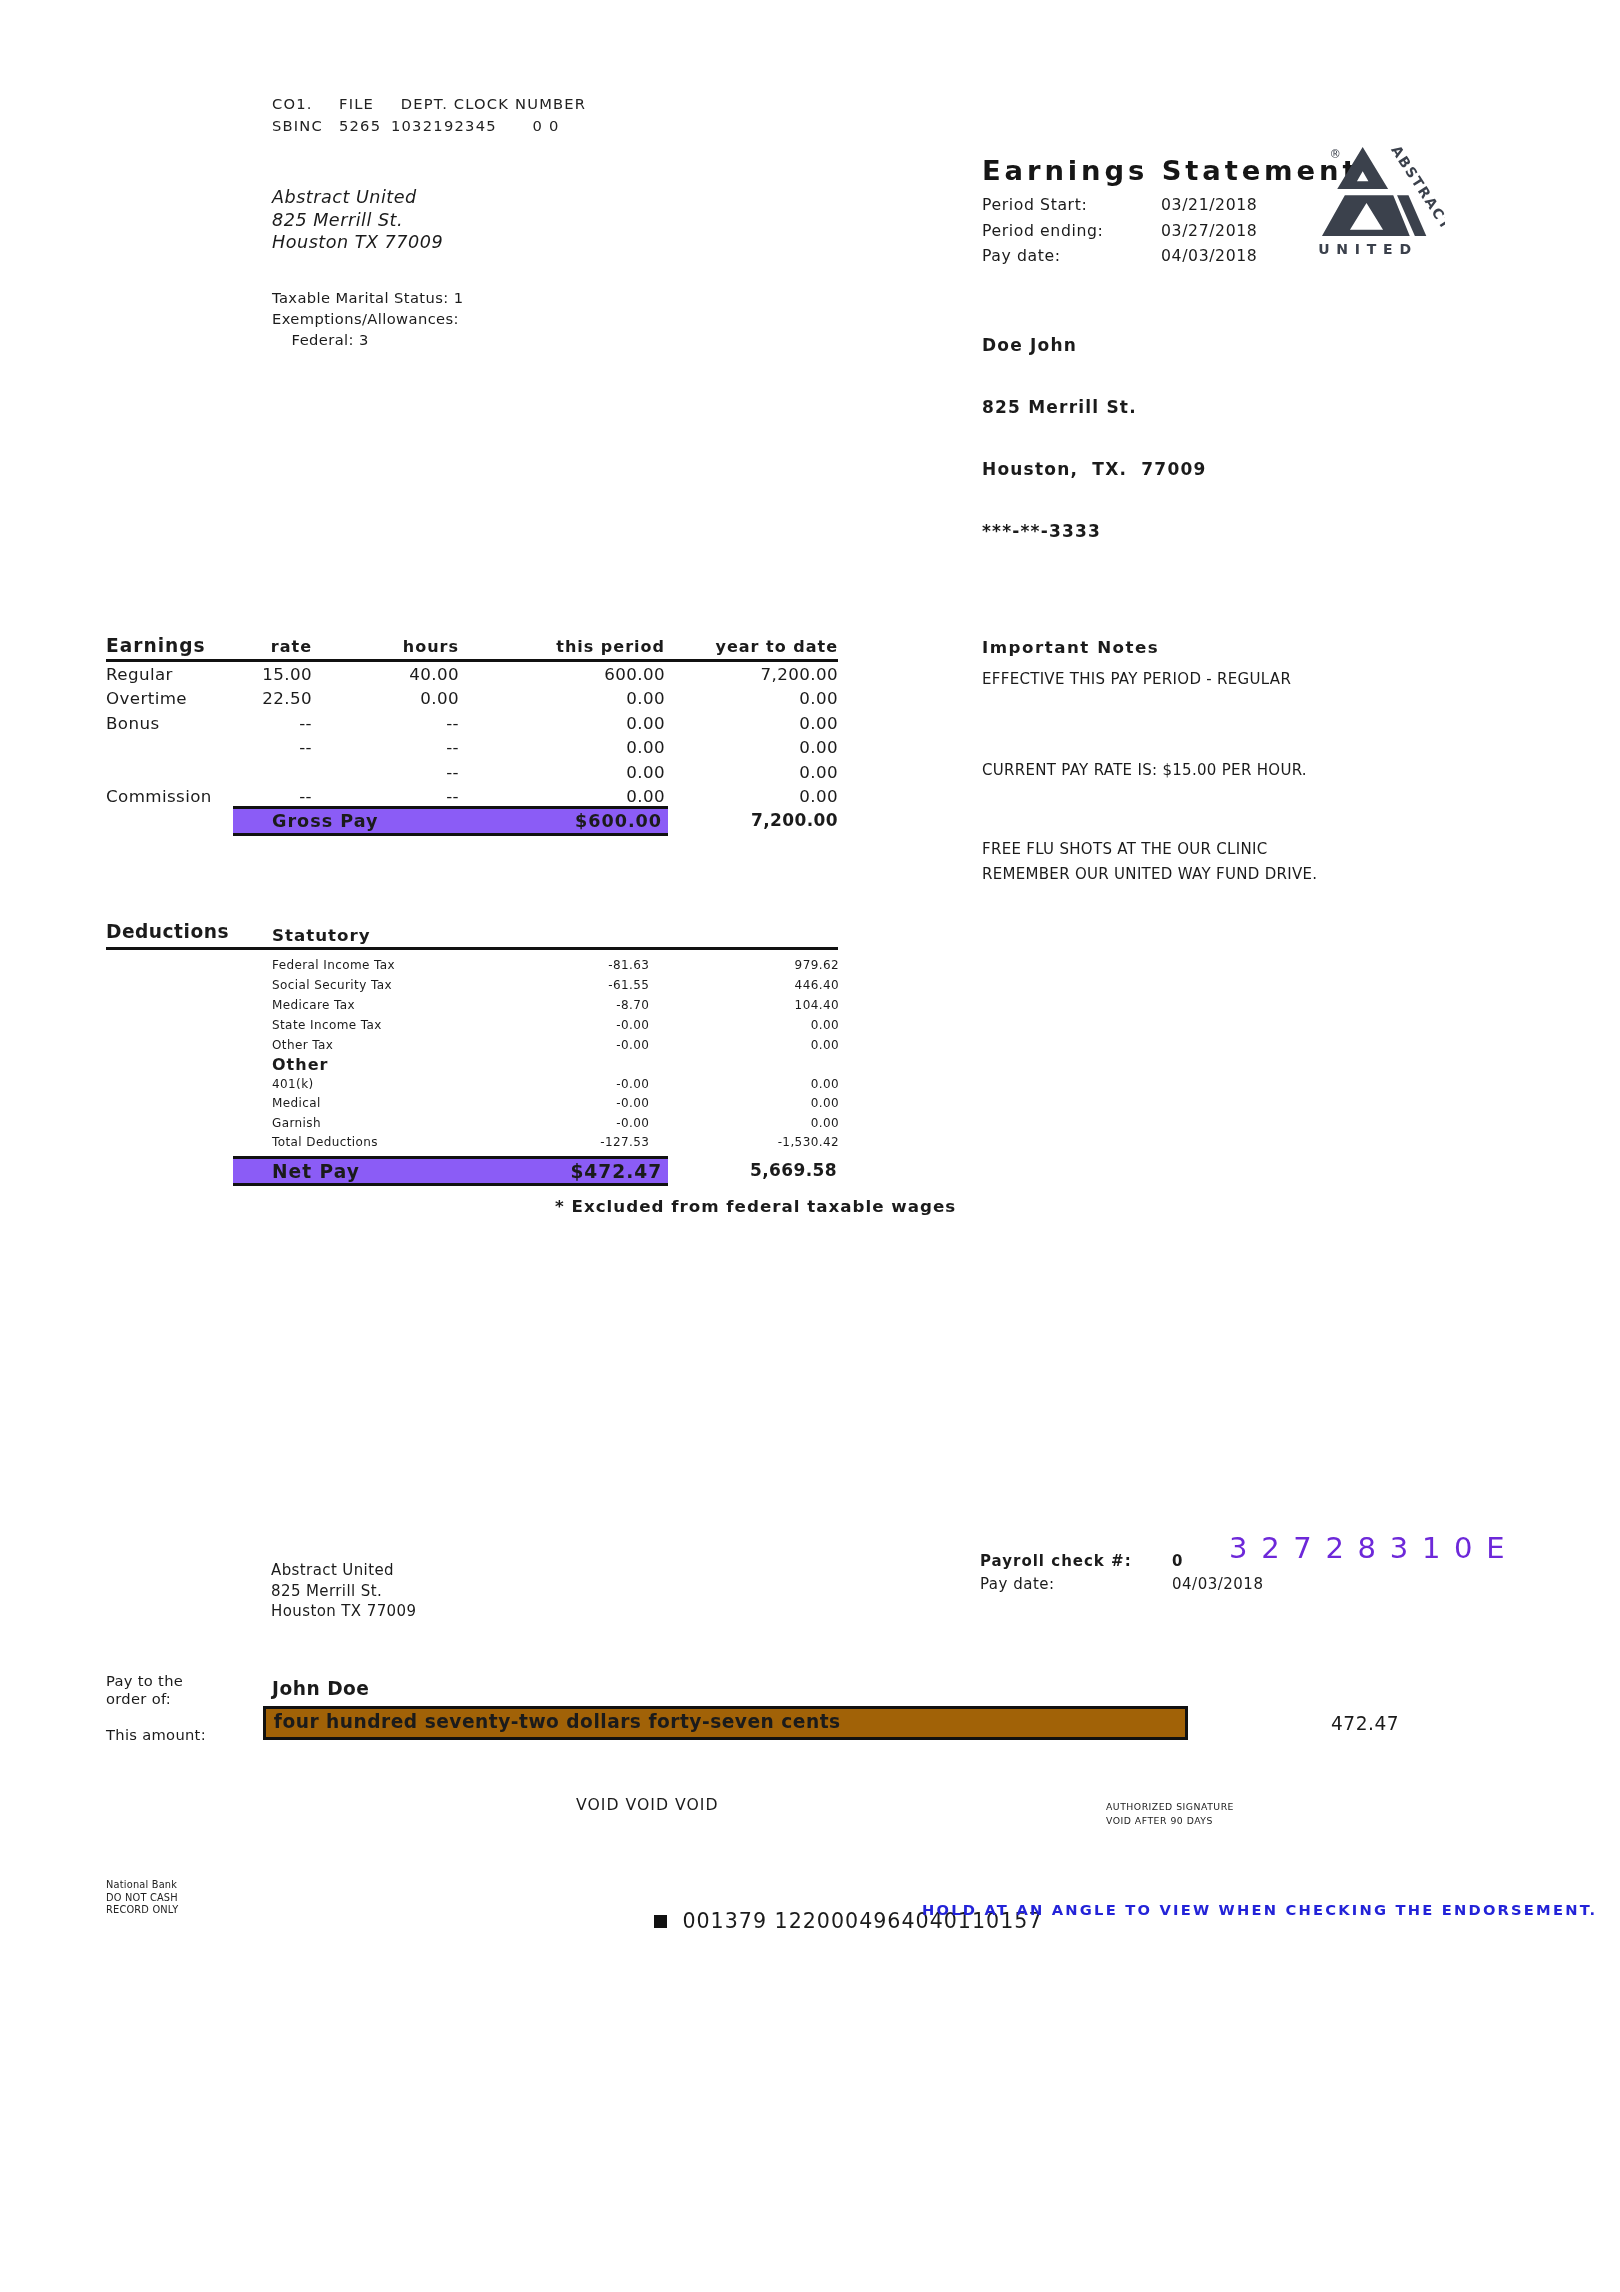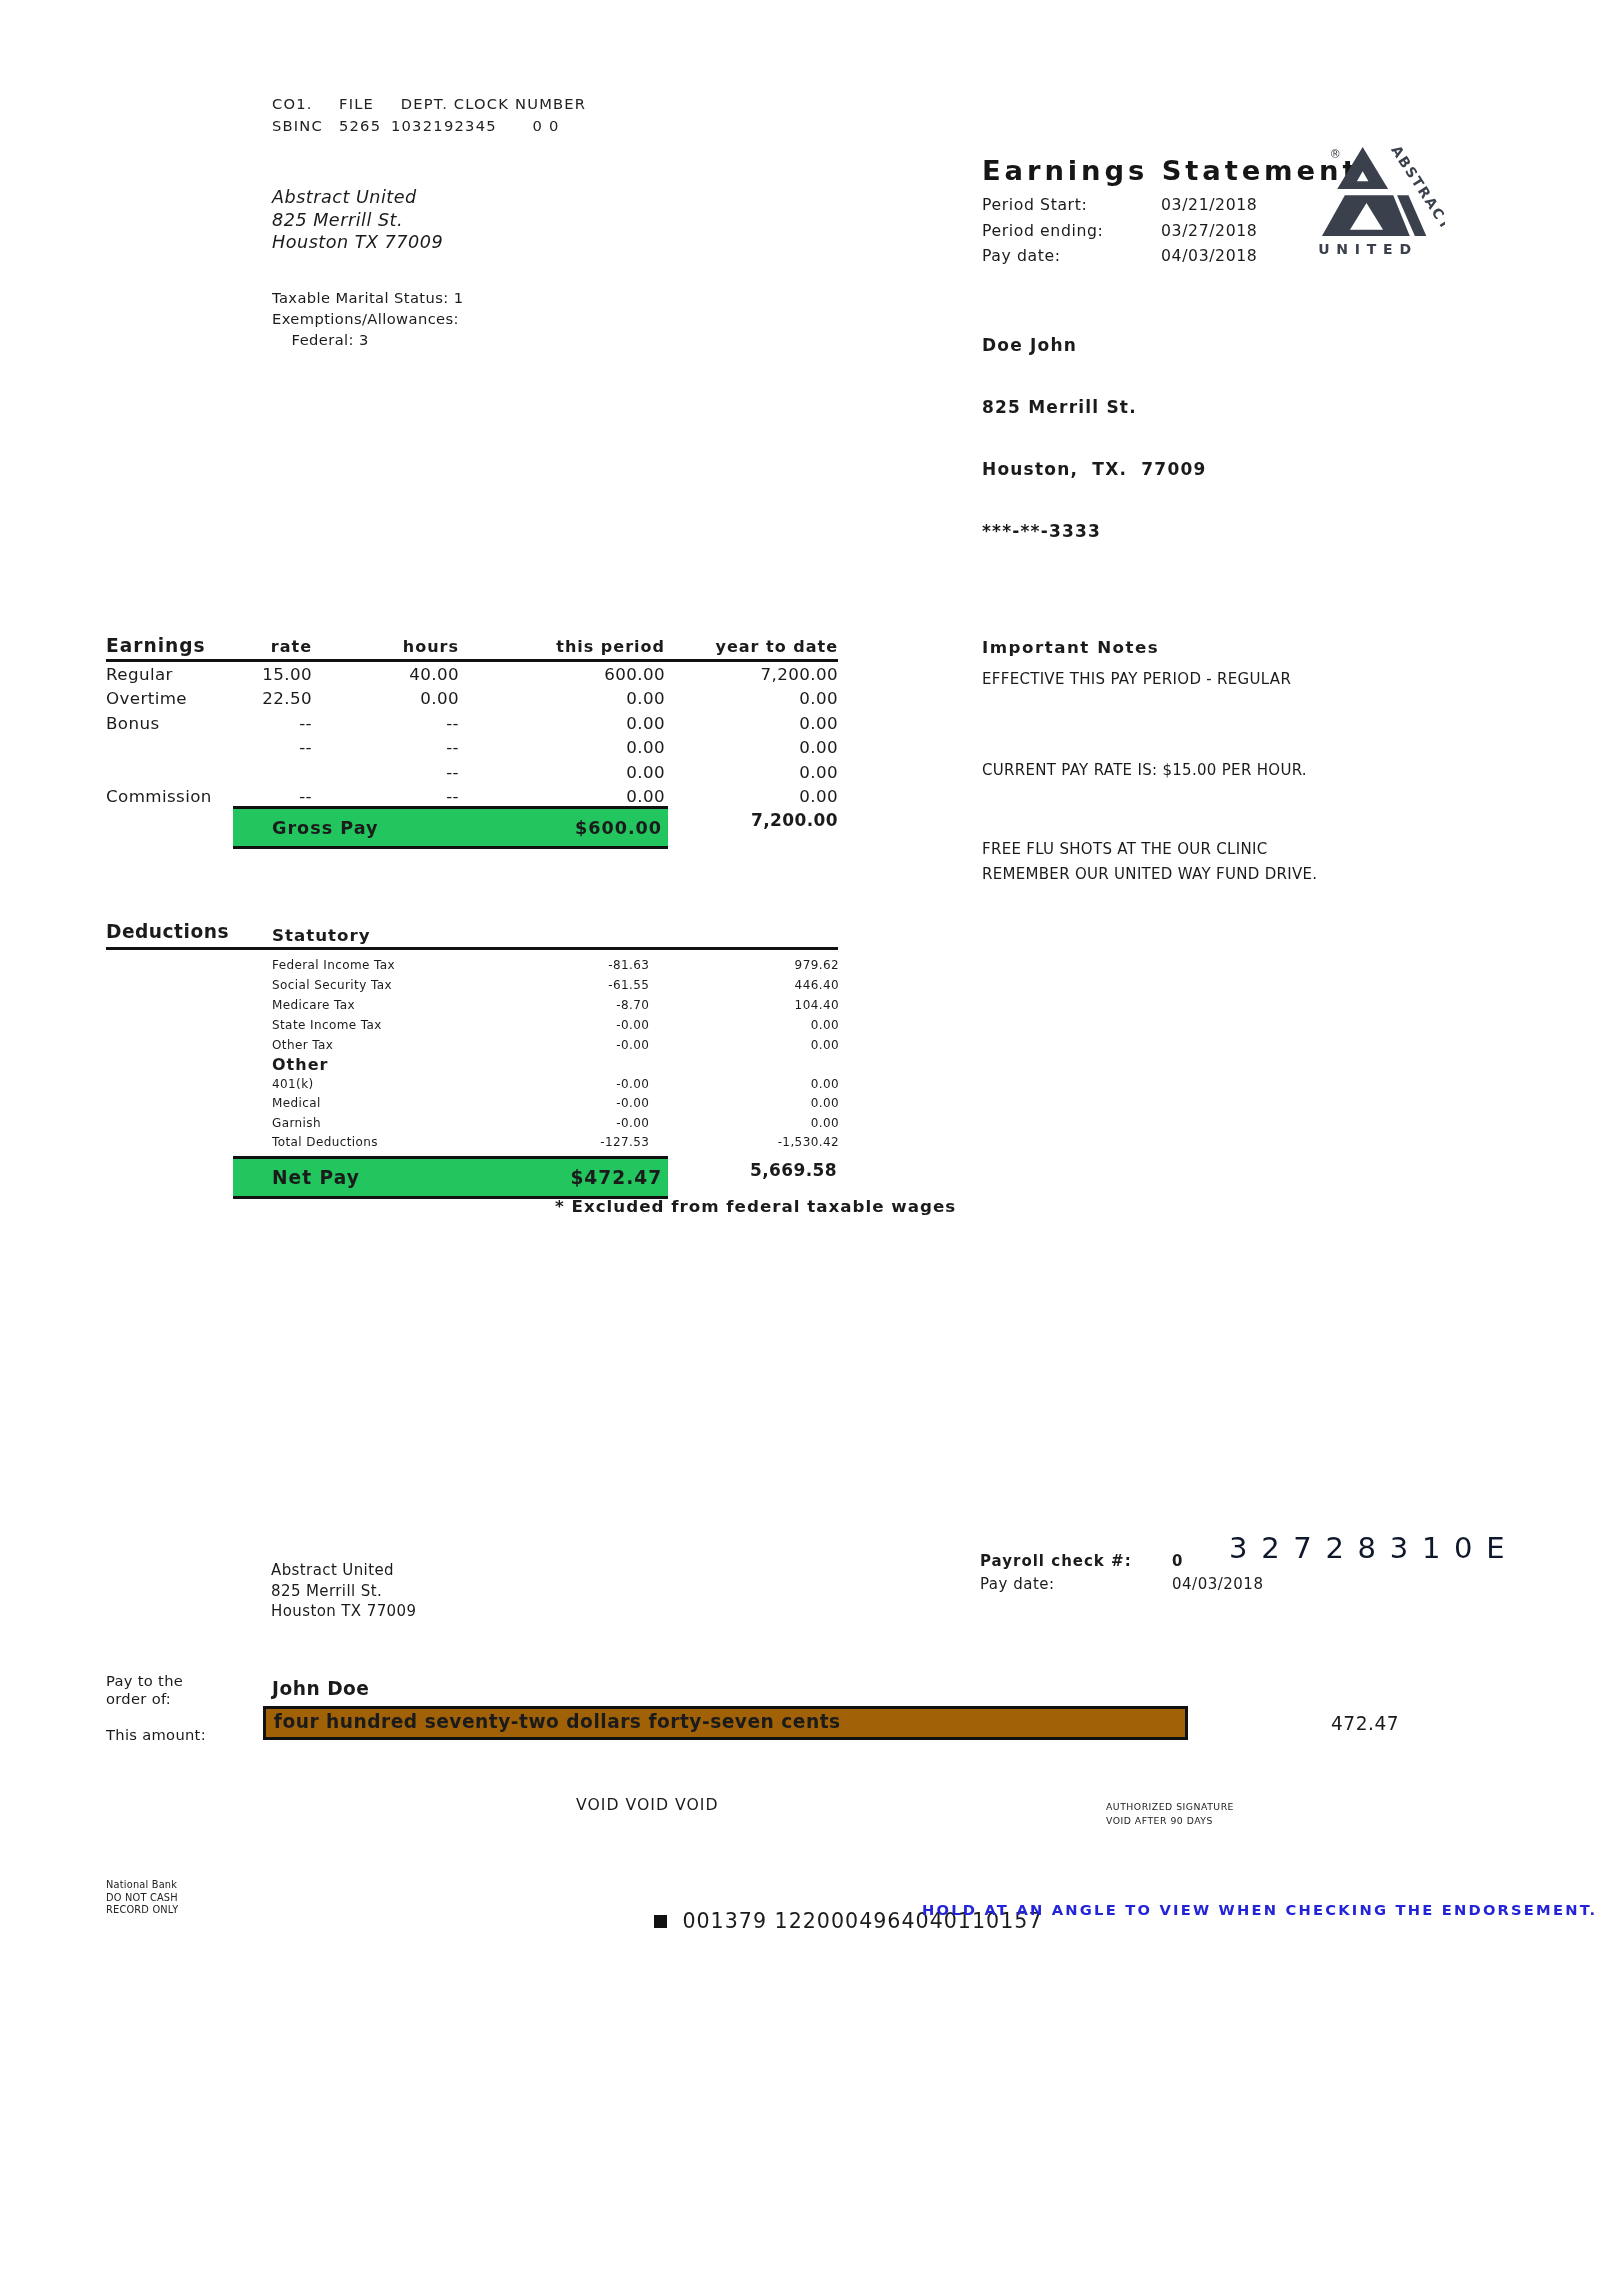--- a/index.html
+++ b/index.html
@@ -23,23 +23,23 @@
   .employee{font-size:17px;font-weight:700;line-height:20.6px;letter-spacing:1.2px;white-space:pre;}
 
   
   .etable{width:732px;}
   .egrid{display:grid;grid-template-columns:137px 69px 147px 206px 173px;}
   .egrid .n{text-align:right;}
   .ehead{font-size:16px;font-weight:600;letter-spacing:1px;align-items:end;}
   .ehead .first{font-size:18.6px;font-weight:700;}
   .erule{height:2.9px;background:#111;margin-top:2.9px;}
   .erow{font-size:16.7px;height:24.5px;line-height:24.5px;letter-spacing:0.4px;}
-  .graybox{box-sizing:border-box;background:#22c55e;border-top:3.9px solid #111;border-bottom:3.9px solid #111;
+  .graybox{box-sizing:border-box;background:#8b5cf6;border-top:3.9px solid #111;border-bottom:3.9px solid #111;
            display:flex;justify-content:space-between;align-items:center;
-           height:43px;padding:0 5.9px 0 39px;font-size:17.6px;font-weight:700;letter-spacing:1px;}
+           height:30px;padding:0 5.9px 0 39px;font-size:17.6px;font-weight:700;letter-spacing:1px;}
   .ytd-bold{width:173px;text-align:right;font-size:17px;font-weight:700;letter-spacing:0.4px;}
 
   
   .notes-title{font-size:16.7px;font-weight:700;letter-spacing:1.5px;}
   .note{font-size:15px;letter-spacing:0.3px;}
 
   
   .dtitle{font-size:18.6px;font-weight:700;letter-spacing:0.5px;}
   .dsub{font-size:16.7px;font-weight:700;letter-spacing:1px;}
   .drule{width:732px;height:2.9px;background:#111;}
@@ -48,21 +48,21 @@
   .drow .dv{width:165px;text-align:right;}
   .drow .dy{width:172px;text-align:right;}
   .stat-rows .drow{height:20px;line-height:20px;}
   .other-rows .drow{height:19.3px;line-height:19.3px;}
   .footnote{font-size:16.7px;font-weight:700;letter-spacing:1px;}
 
   
   .chk-address{font-size:15px;line-height:20.6px;letter-spacing:0.4px;}
   .chk-lbl-b{font-size:15px;font-weight:700;letter-spacing:1px;}
   .chk-lbl{font-size:15px;letter-spacing:0.5px;}
-  .red-num{font-size:29px;letter-spacing:13.7px;font-weight:500;color:#0f172a;white-space:nowrap;}
+  .red-num{font-size:29px;letter-spacing:13.7px;font-weight:500;color:#6d28d9;white-space:nowrap;}
   .payto{font-size:14.7px;line-height:18px;letter-spacing:0.3px;}
   .payee{font-size:18.6px;font-weight:600;letter-spacing:0.5px;}
   .amount-box{box-sizing:border-box;width:925px;height:34px;background:#a16207;border:3.9px solid #111;
               font-size:18.6px;font-weight:700;letter-spacing:0.5px;line-height:26.5px;padding-left:7.8px;}
   .amount-num{font-size:18.6px;letter-spacing:0.5px;}
   .voidtxt{font-size:15.7px;letter-spacing:1px;}
   .sig{font-size:9.3px;line-height:13.7px;letter-spacing:0.5px;color:#222;}
   .banner{width:1620px;text-align:center;font-size:37px;font-weight:500;letter-spacing:1px;color:#111;}
   .banknote{font-size:9.8px;line-height:12.7px;letter-spacing:0.2px;color:#222;}
   .micr{font-size:20.6px;letter-spacing:1px;white-space:nowrap;}

